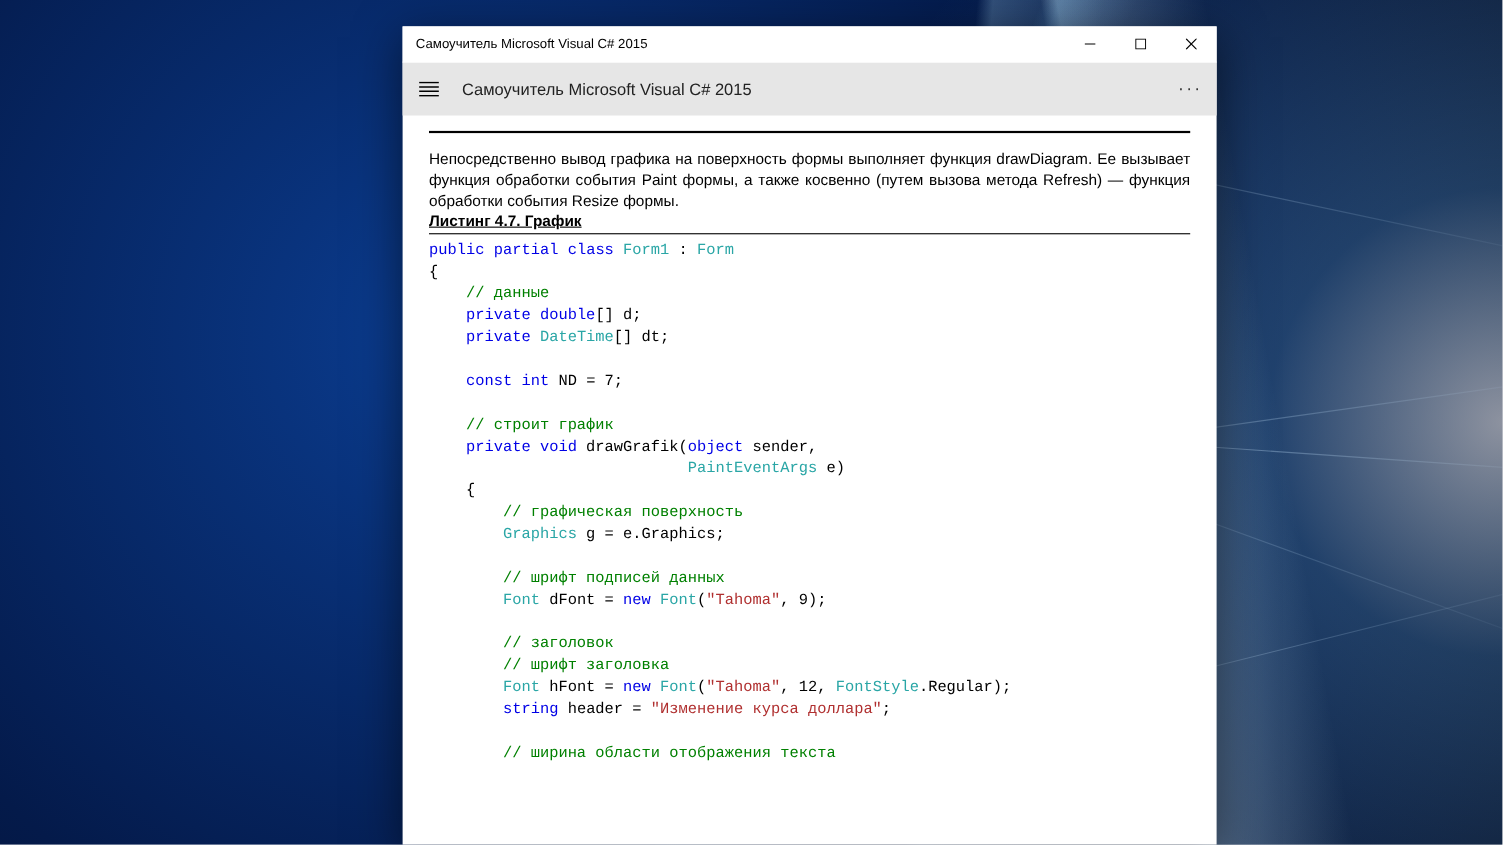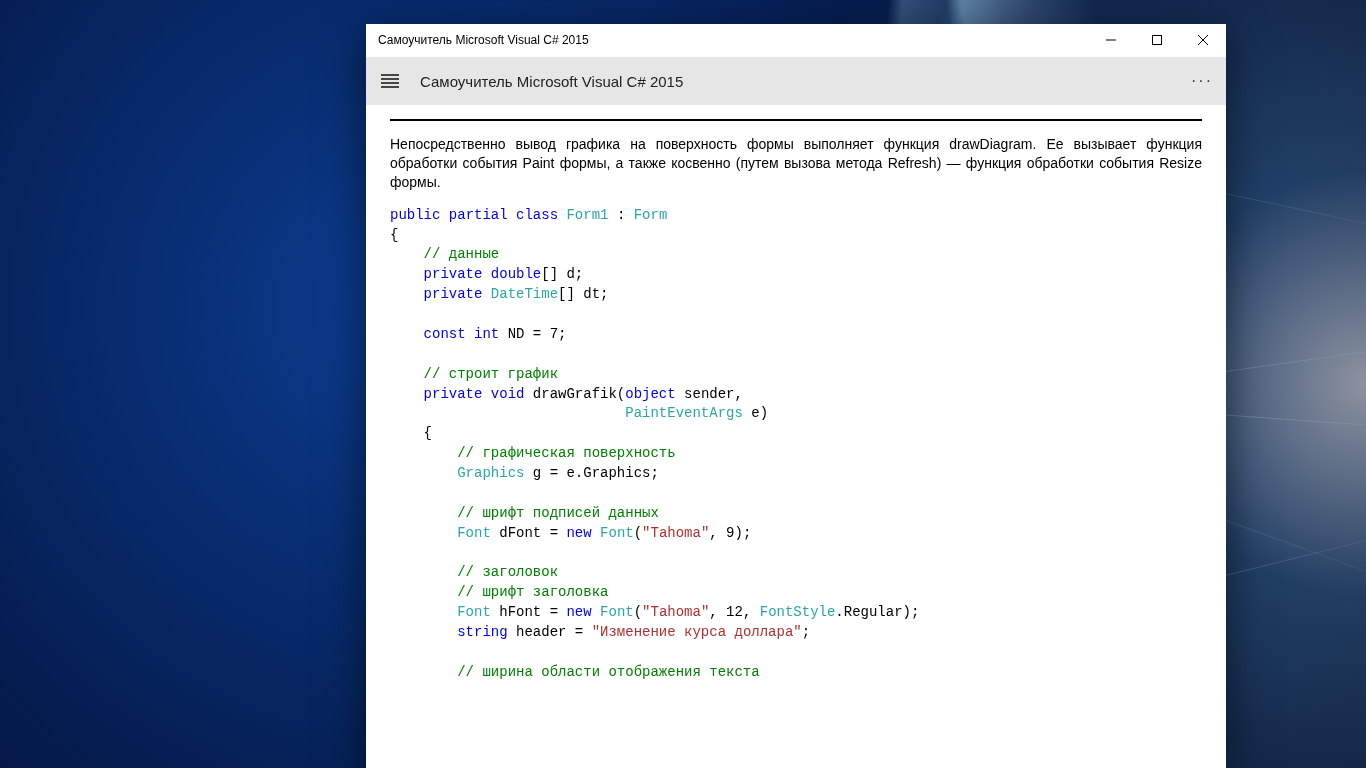--- a/index.html
+++ b/index.html
@@ -37,21 +37,21 @@
   .b1 { top: 240px; transform: rotate(12deg); opacity:.35;}
   .b2 { top: 340px; transform: rotate(-8deg); opacity:.45;}
   .b3 { top: 430px; transform: rotate(4deg);  opacity:.55;}
   .b4 { top: 520px; transform: rotate(-14deg);opacity:.40;}
   .b5 { top: 600px; transform: rotate(20deg); opacity:.30;}
 
   .window {
     position: absolute;
     left: 366px;
     top: 24px;
-    width: 860px;
+    width: 740px;
     height: 744px;
     background: #ffffff;
     box-shadow: 0 10px 40px rgba(0,0,0,0.55);
     display: flex;
     flex-direction: column;
   }
   .titlebar {
     height: 32px;
     display: flex;
     align-items: center;
@@ -120,21 +120,20 @@
   .hr-thick {
     border: none;
     border-top: 2px solid #000;
     margin: 0 0 14px 0;
   }
   .para {
     font-size: 14px;
     line-height: 1.35;
     text-align: justify;
     color: #000;
-    margin-bottom: 14px;
   }
   .listing-title {
     font-size: 14px;
     font-weight: bold;
     text-decoration: underline;
     color: #000;
     padding-bottom: 4px;
     border-bottom: 1px solid #000;
     margin-bottom: 6px;
   }
@@ -196,20 +195,21 @@
       <div class="more-btn">
         <span>···</span>
       </div>
     </div>
 
     <div class="content">
       <hr class="hr-thick">
 
       <div class="para">Непосредственно вывод графика на поверхность формы выполняет функция drawDiagram. Ее вызывает функция обработки события Paint формы, а также косвенно (путем вызова метода Refresh) — функция обработки события Resize формы.</div>
 
+      <div class="listing-title">Листинг 4.7. График</div>
 
       <pre class="code"><span class="kw">public</span> <span class="kw">partial</span> <span class="kw">class</span> <span class="type">Form1</span><span> : </span><span class="type">Form</span>
 <span>{</span>
 <span>    </span><span class="cmt">// данные</span>
 <span>    </span><span class="kw">private</span> <span class="kw">double</span><span>[] d;</span>
 <span>    </span><span class="kw">private</span> <span class="type">DateTime</span><span>[] dt;</span>
 
 <span>    </span><span class="kw">const</span> <span class="kw">int</span><span> ND = 7;</span>
 
 <span>    </span><span class="cmt">// строит график</span>

